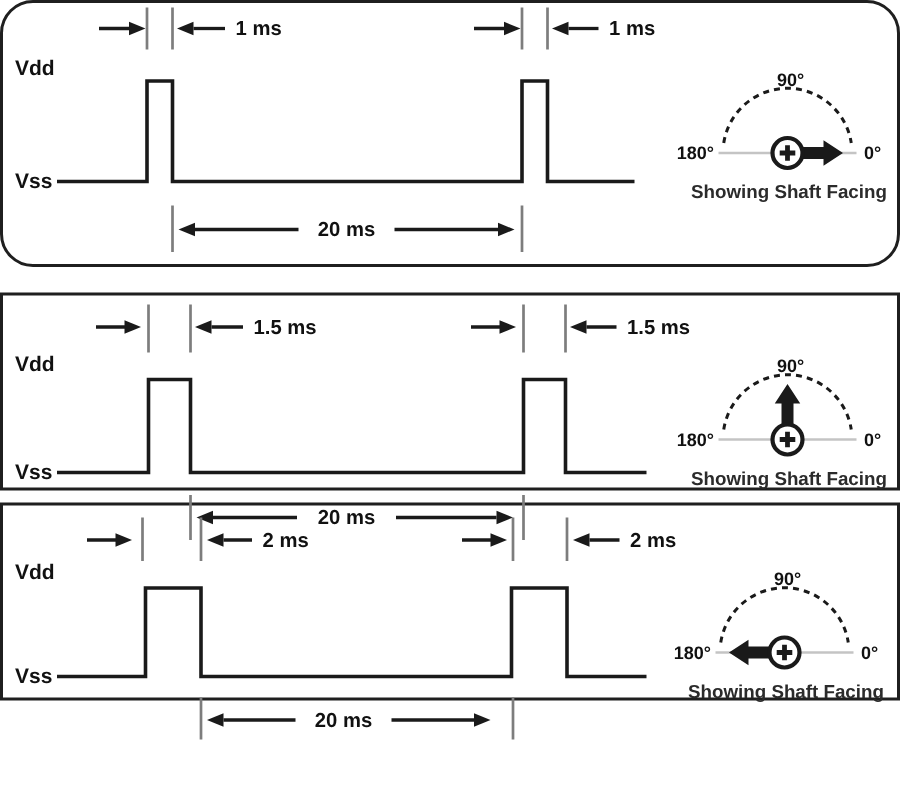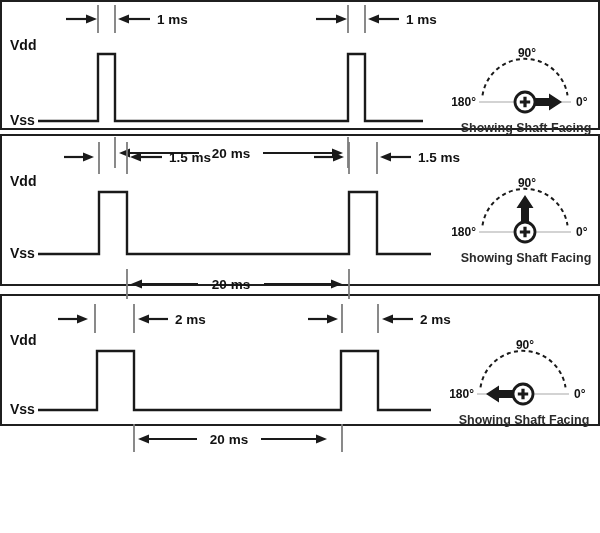--- a/index.html
+++ b/index.html
@@ -1,20 +1,20 @@
 <!DOCTYPE html>
 <html style="--waveform: #1a1a1a; --annotation: #1a1a1a; --tick-gray: #7d7d7d; --dial-axis-gray: #c4c4c4; --panel-border: #1f1f1f; --background: #ffffff;"><head>
 <meta charset="utf-8">
 <style>
   html,body{margin:0;padding:0;background:var(--background,#fff);}
   body{width:600px;height:533px;font-family:"Liberation Sans",sans-serif;}
   .figure{width:600px;}
   .panel{box-sizing:border-box;width:600px;border:2px solid var(--panel-border,#1f1f1f);background:#fff;}
-  .panel-1{height:130px;}
-  .panel-2{height:152px;margin-top:4px;}
+  .panel-1{height:178px;border-radius:22px;}
+  .panel-2{height:132px;margin-top:17px;}
   .panel-3{height:132px;margin-top:8px;}
   .panel svg{display:block;}
   
   .wf{stroke:var(--waveform,#1a1a1a);stroke-width:2.4;fill:none;stroke-linejoin:miter;}
   .aline{stroke:var(--annotation,#1a1a1a);stroke-width:2.2;}
   .ahead{fill:var(--annotation,#1a1a1a);stroke:none;}
   .tick{stroke:var(--tick-gray,#7d7d7d);stroke-width:1.8;}
   
   .sig{font:bold 14px "Liberation Sans",sans-serif;fill:#111;}
   .ms{font:bold 13.5px "Liberation Sans",sans-serif;fill:#111;}

